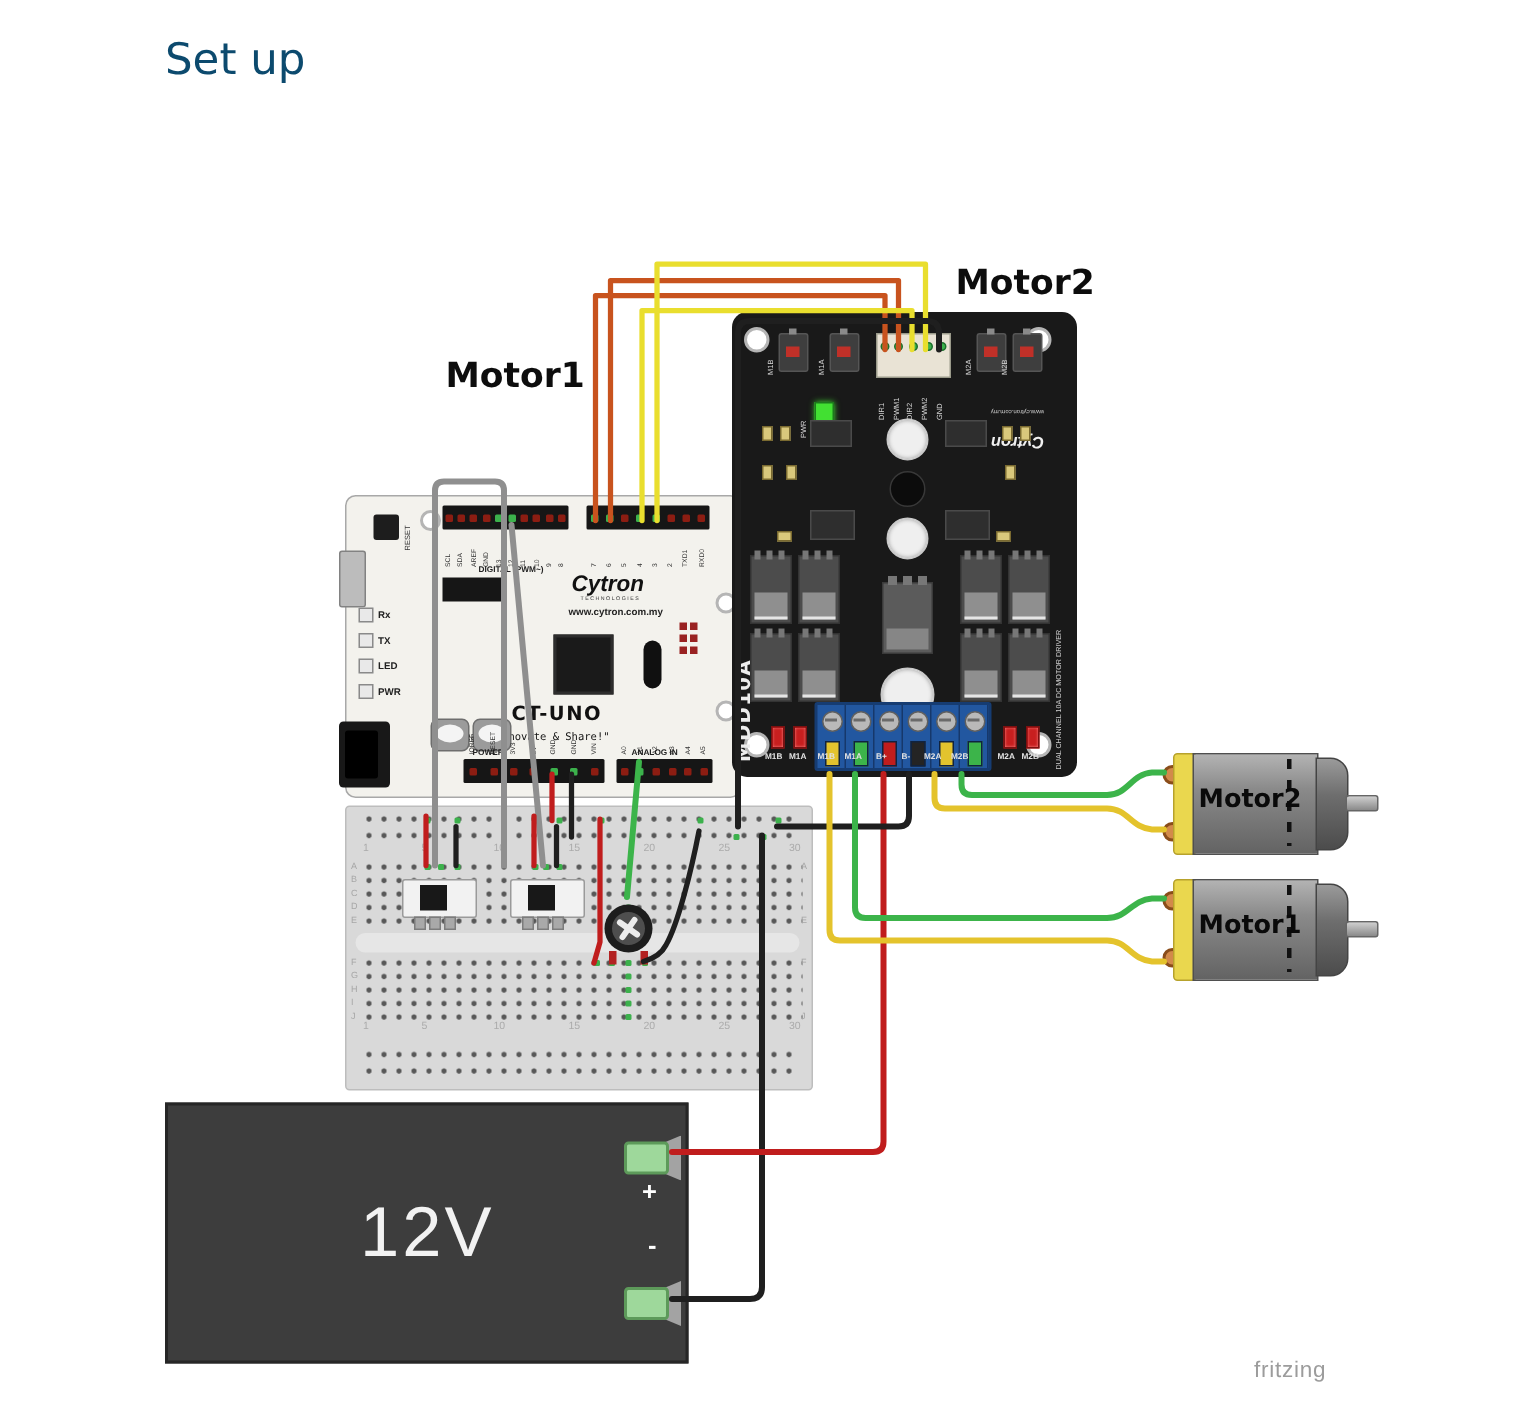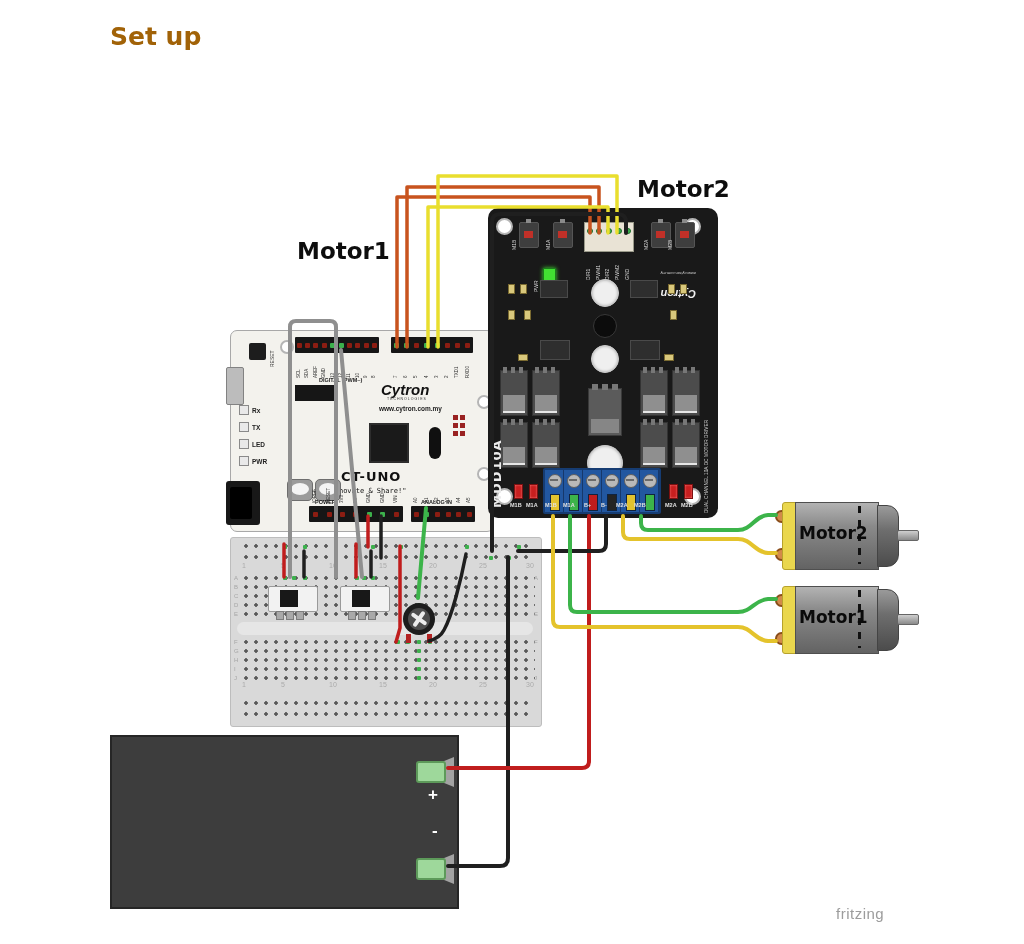--- a/index.html
+++ b/index.html
@@ -1,20 +1,20 @@
 <!DOCTYPE html>
 <html><head>
 <meta charset="utf-8">
 <style>
   html,body{margin:0;padding:0;background:#fff;}
   #canvas{position:relative;width:1024px;height:944px;background:#ffffff;overflow:hidden;
           font-family:"Liberation Sans", sans-serif;}
   .abs{position:absolute;}
   
-  .title{font-family:"DejaVu Sans",sans-serif;font-weight:bold;font-size:25px;color:#a16207;}
+  .title{font-family:"DejaVu Sans",sans-serif;font-weight:normal;font-size:29px;color:#0c4a6e;}
   .annot{font-family:"DejaVu Sans",sans-serif;font-weight:bold;font-size:23px;color:#0d0d0d;}
   .watermark{font-size:15px;color:#9c9c9c;letter-spacing:.5px;}
   .vtext{writing-mode:vertical-rl;transform:rotate(180deg);}
   
   #arduino{left:230px;top:330px;width:262px;height:200px;background:#f3f2ed;
            border:1px solid #a8a8a8;border-radius:7px;}
   .hdr{display:flex;align-items:center;justify-content:space-around;background:#161616;border-radius:1px;}
   .ph{width:5px;height:5px;background:#8c1d12;border-radius:1px;}
   .ph.on{background:#3cb14c;}
   .pinlabels{display:flex;justify-content:space-around;}
@@ -518,20 +518,21 @@
     <div class="pot">
       <span class="ring"></span>
         <span class="b1"></span>
         <span class="b2"></span>
       <span class="leg" style="left:3px;"></span>
         <span class="leg" style="left:24px;"></span>
     </div>
   </div>
 
   <div id="battery" class="abs">
+    <div class="v">12V</div>
     <div class="bflange" style="left:326px;top:20px;"></div>
     <div class="bpad" style="left:304px;top:24px;"></div>
     <div class="bsign" style="left:316px;top:48px;">+</div>
     <div class="bsign" style="left:320px;top:84px;">-</div>
     <div class="bflange" style="left:326px;top:117px;"></div>
     <div class="bpad" style="left:304px;top:121px;"></div>
   </div>
 
   <div class="motor" style="left:782px;top:502px;">
     <span class="mterm" style="top:8px;"></span>

